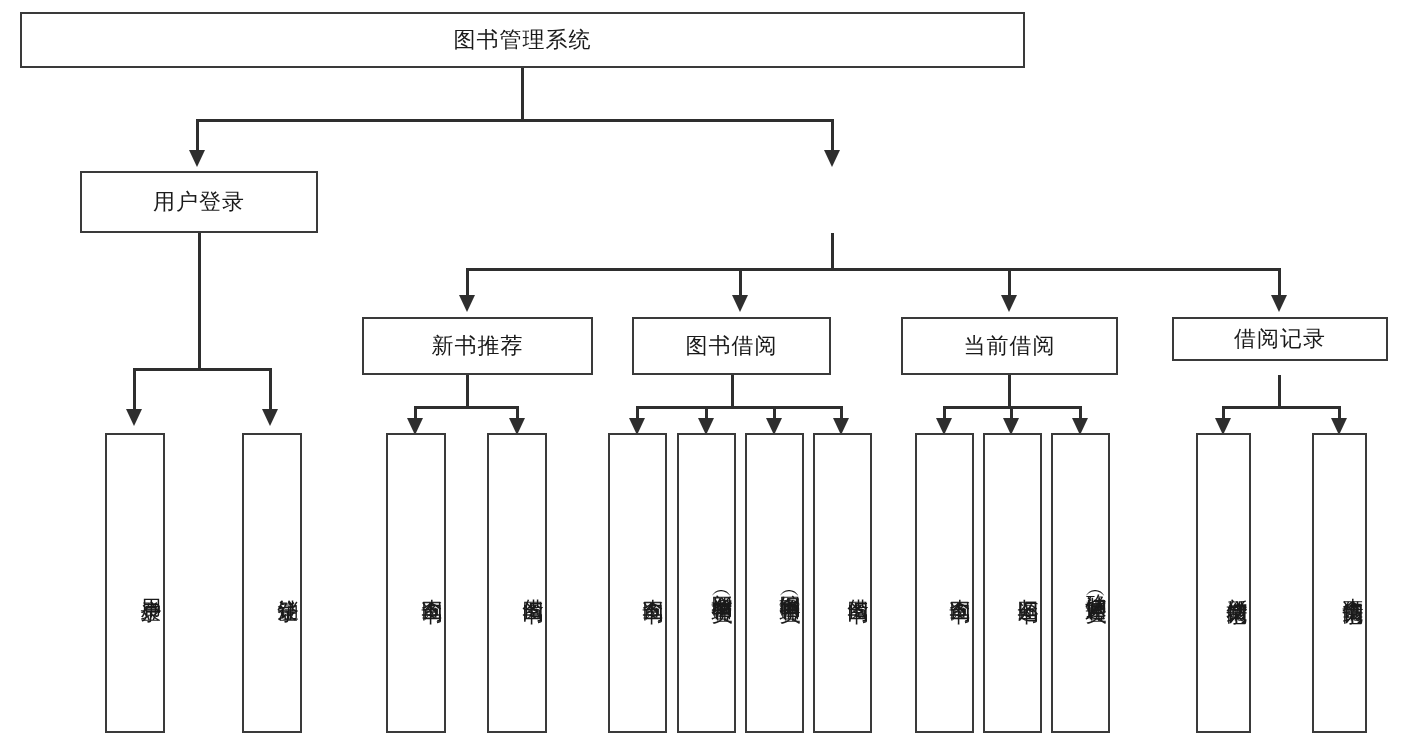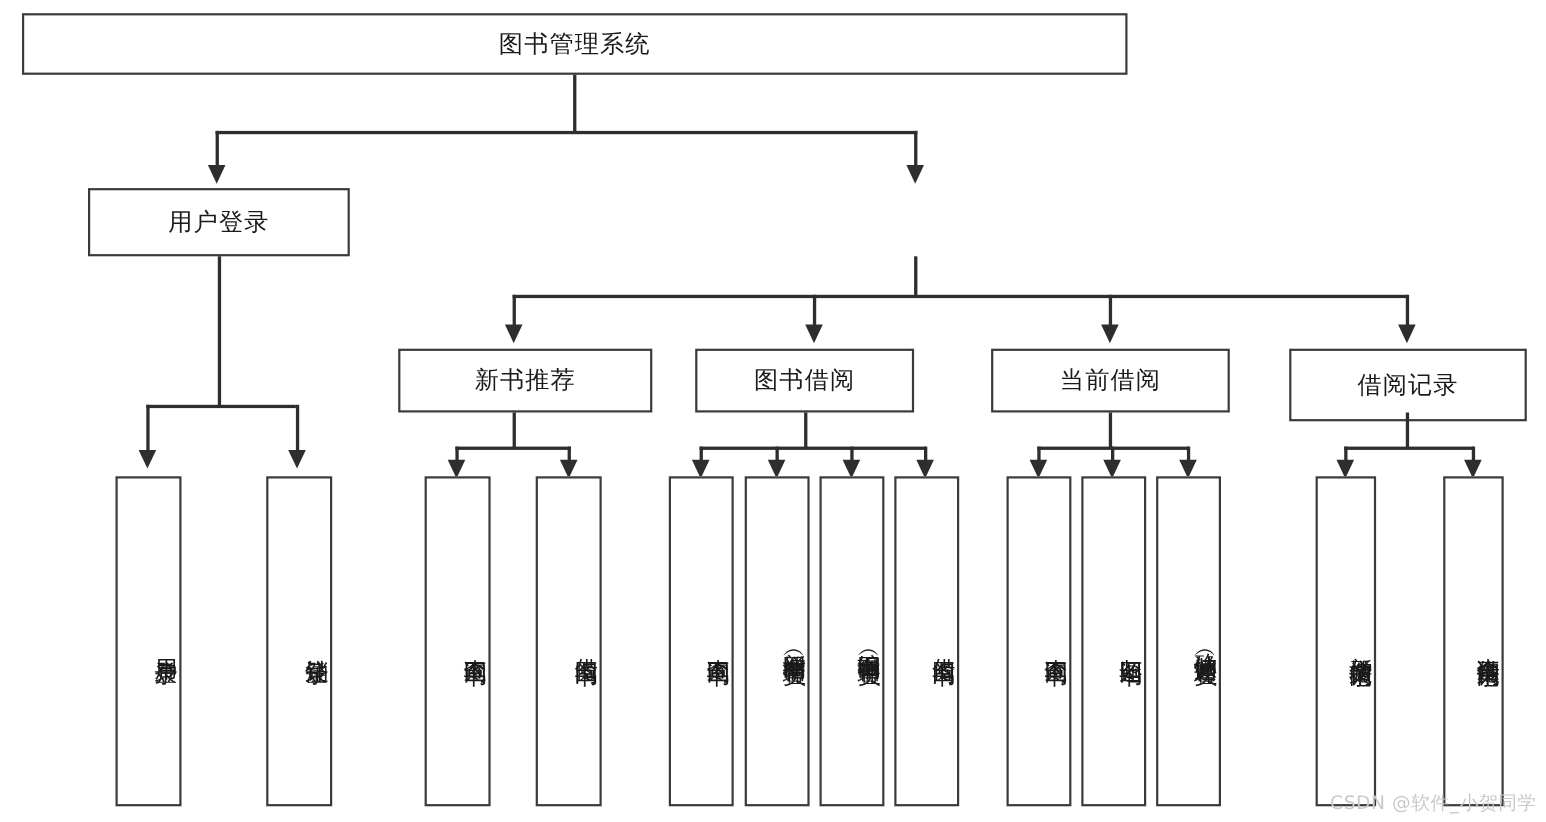--- a/index.html
+++ b/index.html
@@ -118,21 +118,21 @@
 
   <div class="node h" style="left:362px; top:317px; width:231px; height:58px;">
     <span>新书推荐</span>
   </div>
   <div class="node h" style="left:901px; top:317px; width:217px; height:58px;">
     <span>当前借阅</span>
   </div>
   <div class="node h" style="left:632px; top:317px; width:199px; height:58px;">
     <span>图书借阅</span>
   </div>
-  <div class="node h" style="left:1172px; top:317px; width:216px; height:66px;">
+  <div class="node h" style="left:1172px; top:317px; width:216px; height:44px;">
     <span>借阅记录</span>
   </div>
 
   <div class="edge vline" style="left:466px; top:375px; width:2.5px; height:33px;"></div>
   <div class="edge hline" style="left:414px; top:406px; width:105px; height:2.5px;"></div>
   <div class="edge vline" style="left:414px; top:406px; width:2.5px; height:13px;"></div>
   <div class="arrow" style="left:407px; top:418px;"></div>
   <div class="edge vline" style="left:516px; top:406px; width:2.5px; height:13px;"></div>
   <div class="arrow" style="left:509px; top:418px;"></div>
 
@@ -200,15 +200,14 @@
     <span class="vtext">确认归还（管理员）</span>
   </div>
 
   <div class="node v" style="left:1196px; top:433px; width:55px; height:300px;">
     <span class="vtext">新增借阅记录</span>
   </div>
   <div class="node v" style="left:1312px; top:433px; width:55px; height:300px;">
     <span class="vtext">查询借阅记录</span>
   </div>
 
-  <div id="watermark">CSDN @软件_小贺同学</div>
 
 </div>
 
 </body></html>

